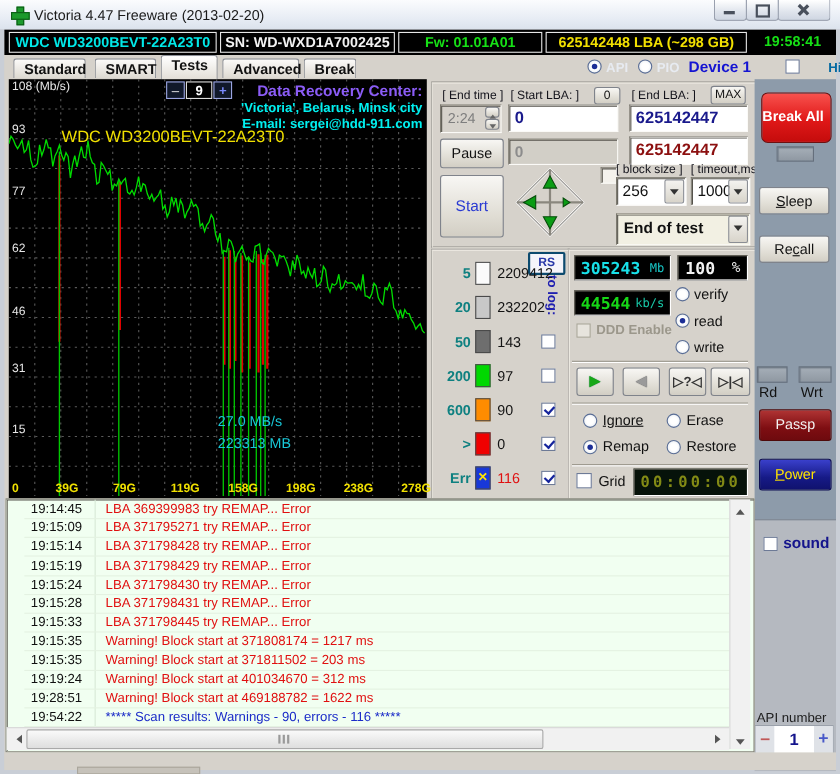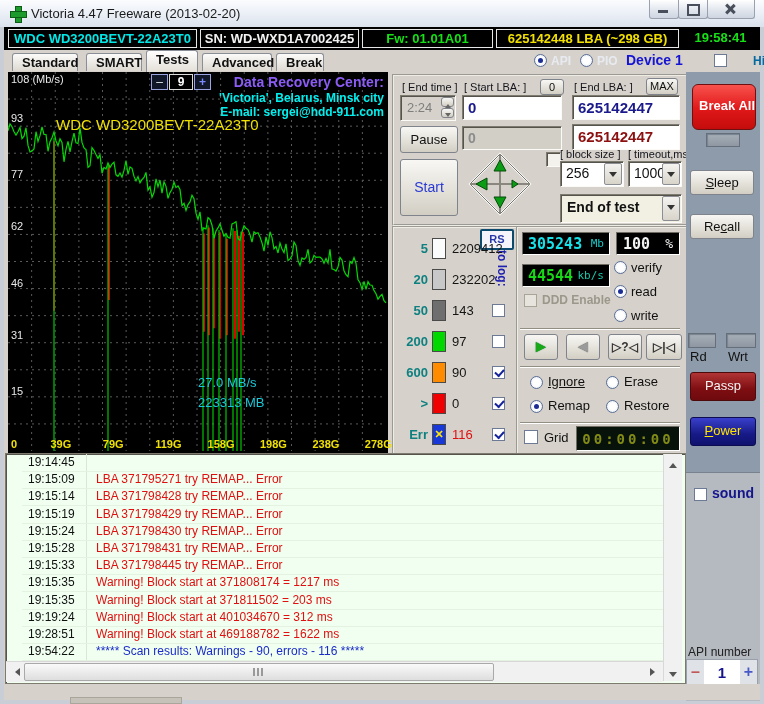--- a/index.html
+++ b/index.html
@@ -353,21 +353,21 @@
     <span class="abs" style="left:26px;top:202px;font-size:13px;">Grid</span>
     <div class="abs lcd" style="left:58px;top:198px;width:104px;height:25px;background:#06120a;justify-content:center;">
       <span style="font-size:14px;font-weight:bold;color:#99a018;letter-spacing:3px;opacity:.85;">00:00:00</span>
     </div>
   </div>
 
   <div id="sidebar" class="abs">
     <div id="sidebar-lower" class="abs"></div>
     <div class="abs" style="left:6px;top:12px;width:62px;height:44px;border-radius:6px;border:1px solid #6e1010;
       background:linear-gradient(#f8524e,#e01818 55%,#c40c0c);color:#fff;font-weight:bold;font-size:13px;
-      text-align:right;line-height:42px;">Break All</div>
+      text-align:left;line-height:42px;">Break All</div>
     <div class="abs led" style="left:20px;top:61px;width:32px;height:12px;"></div>
     <div class="abs btn" style="left:4px;top:98px;width:64px;height:25px;line-height:23px;"><u>S</u>leep</div>
     <div class="abs btn" style="left:4px;top:142px;width:64px;height:25px;line-height:23px;">Re<u>c</u>all</div>
     <div class="abs led" style="left:2px;top:261px;width:26px;height:13px;"></div>
     <div class="abs led" style="left:40px;top:261px;width:28px;height:13px;"></div>
     <div class="abs" style="left:4px;top:277px;font-size:13px;">Rd</div>
     <div class="abs" style="left:42px;top:277px;font-size:13px;">Wrt</div>
     <div class="abs" style="left:4px;top:300px;width:64px;height:27px;border-radius:3px;border:1px solid #4e0a0a;
       background:linear-gradient(#b03434,#7e0e12 60%,#6e0a0e);color:#f4f4f4;font-size:13px;text-align:center;line-height:25px;">Passp</div>
     <div class="abs" style="left:4px;top:345px;width:64px;height:27px;border-radius:3px;border:1px solid #0c0c52;
@@ -381,20 +381,21 @@
       <span class="abs" style="left:53px;top:0;width:17px;height:26px;text-align:center;line-height:24px;color:#4858c8;font-weight:bold;background:#dfe2e7;">+</span>
     </div>
   </div>
 
   <div id="logframe" class="abs">
     <div class="abs" style="left:0;top:0;width:657px;height:245px;overflow:hidden;margin-left:16px;">
       <div class="abs" style="left:64px;top:0;width:1px;height:207px;background:#d8e8d6;"></div>
       <div id="log-host">
           <div class="logrow" style="top: 0px;">
             <span class="logtime">19:14:45</span>
+            <span class="logmsg error">LBA 369399983 try REMAP... Error</span>
           </div>
           <div class="logrow" style="top: 17.2px;">
             <span class="logtime">19:15:09</span>
             <span class="logmsg error">LBA 371795271 try REMAP... Error</span>
           </div>
           <div class="logrow" style="top: 34.4px;">
             <span class="logtime">19:15:14</span>
             <span class="logmsg error">LBA 371798428 try REMAP... Error</span>
           </div>
           <div class="logrow" style="top: 51.6px;">

